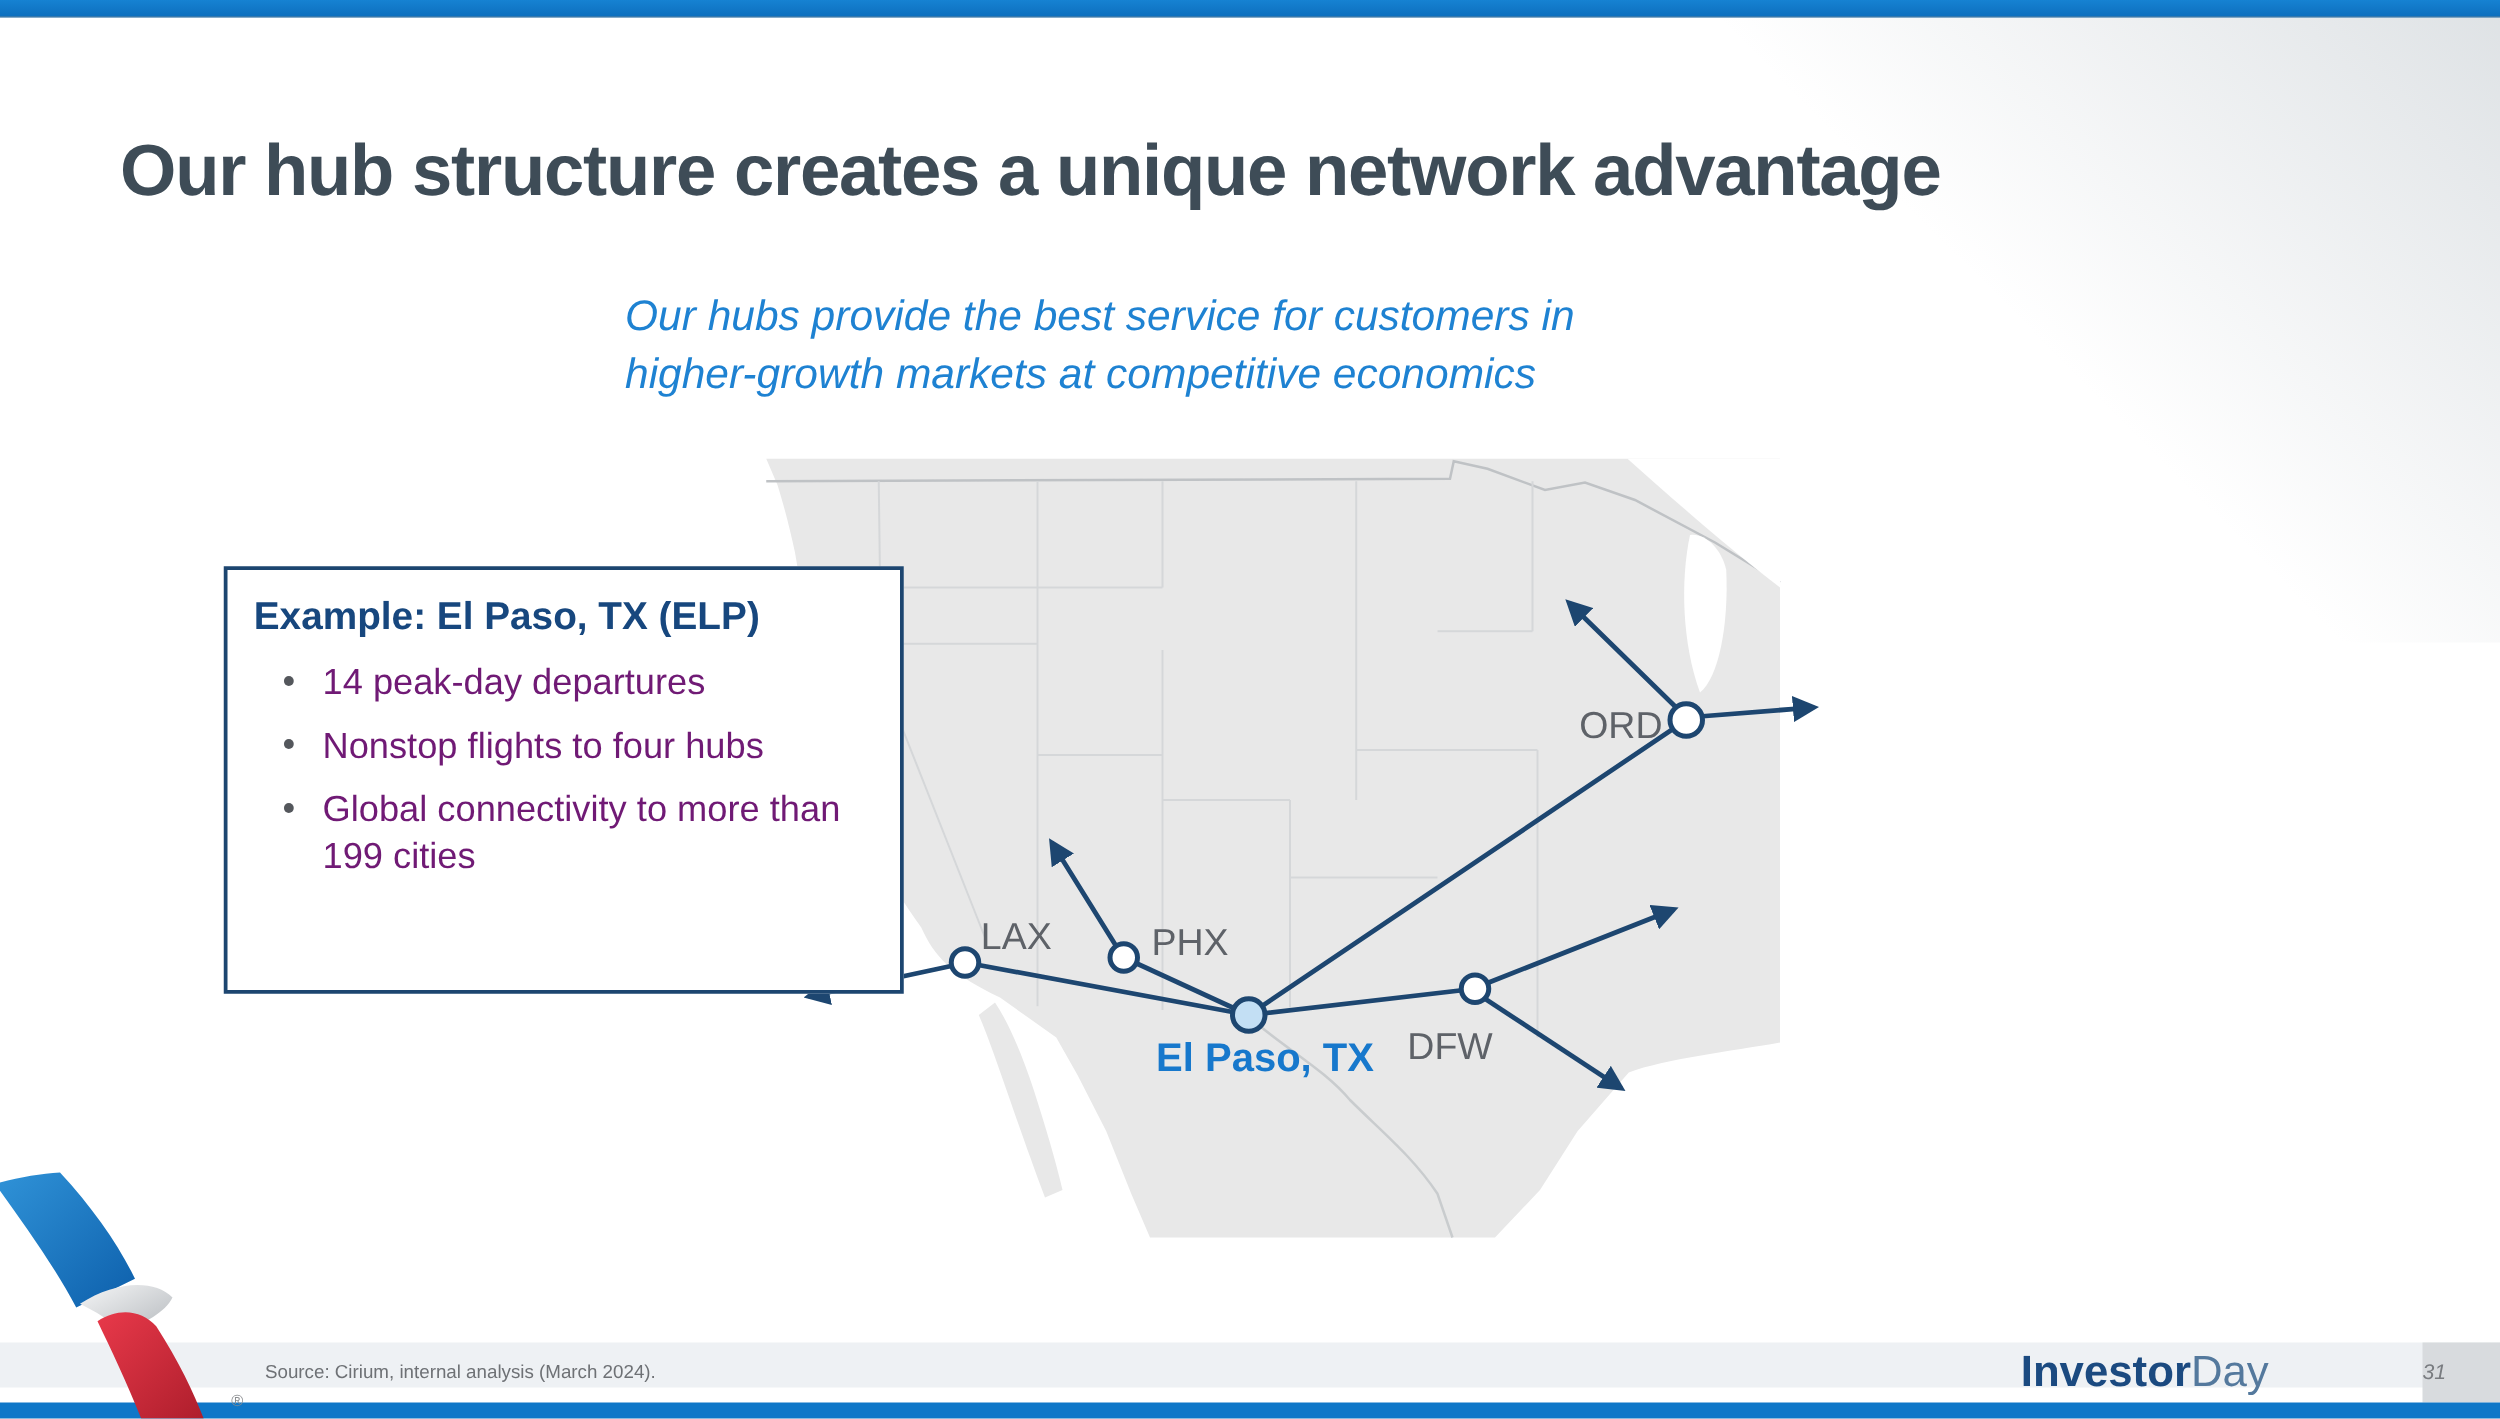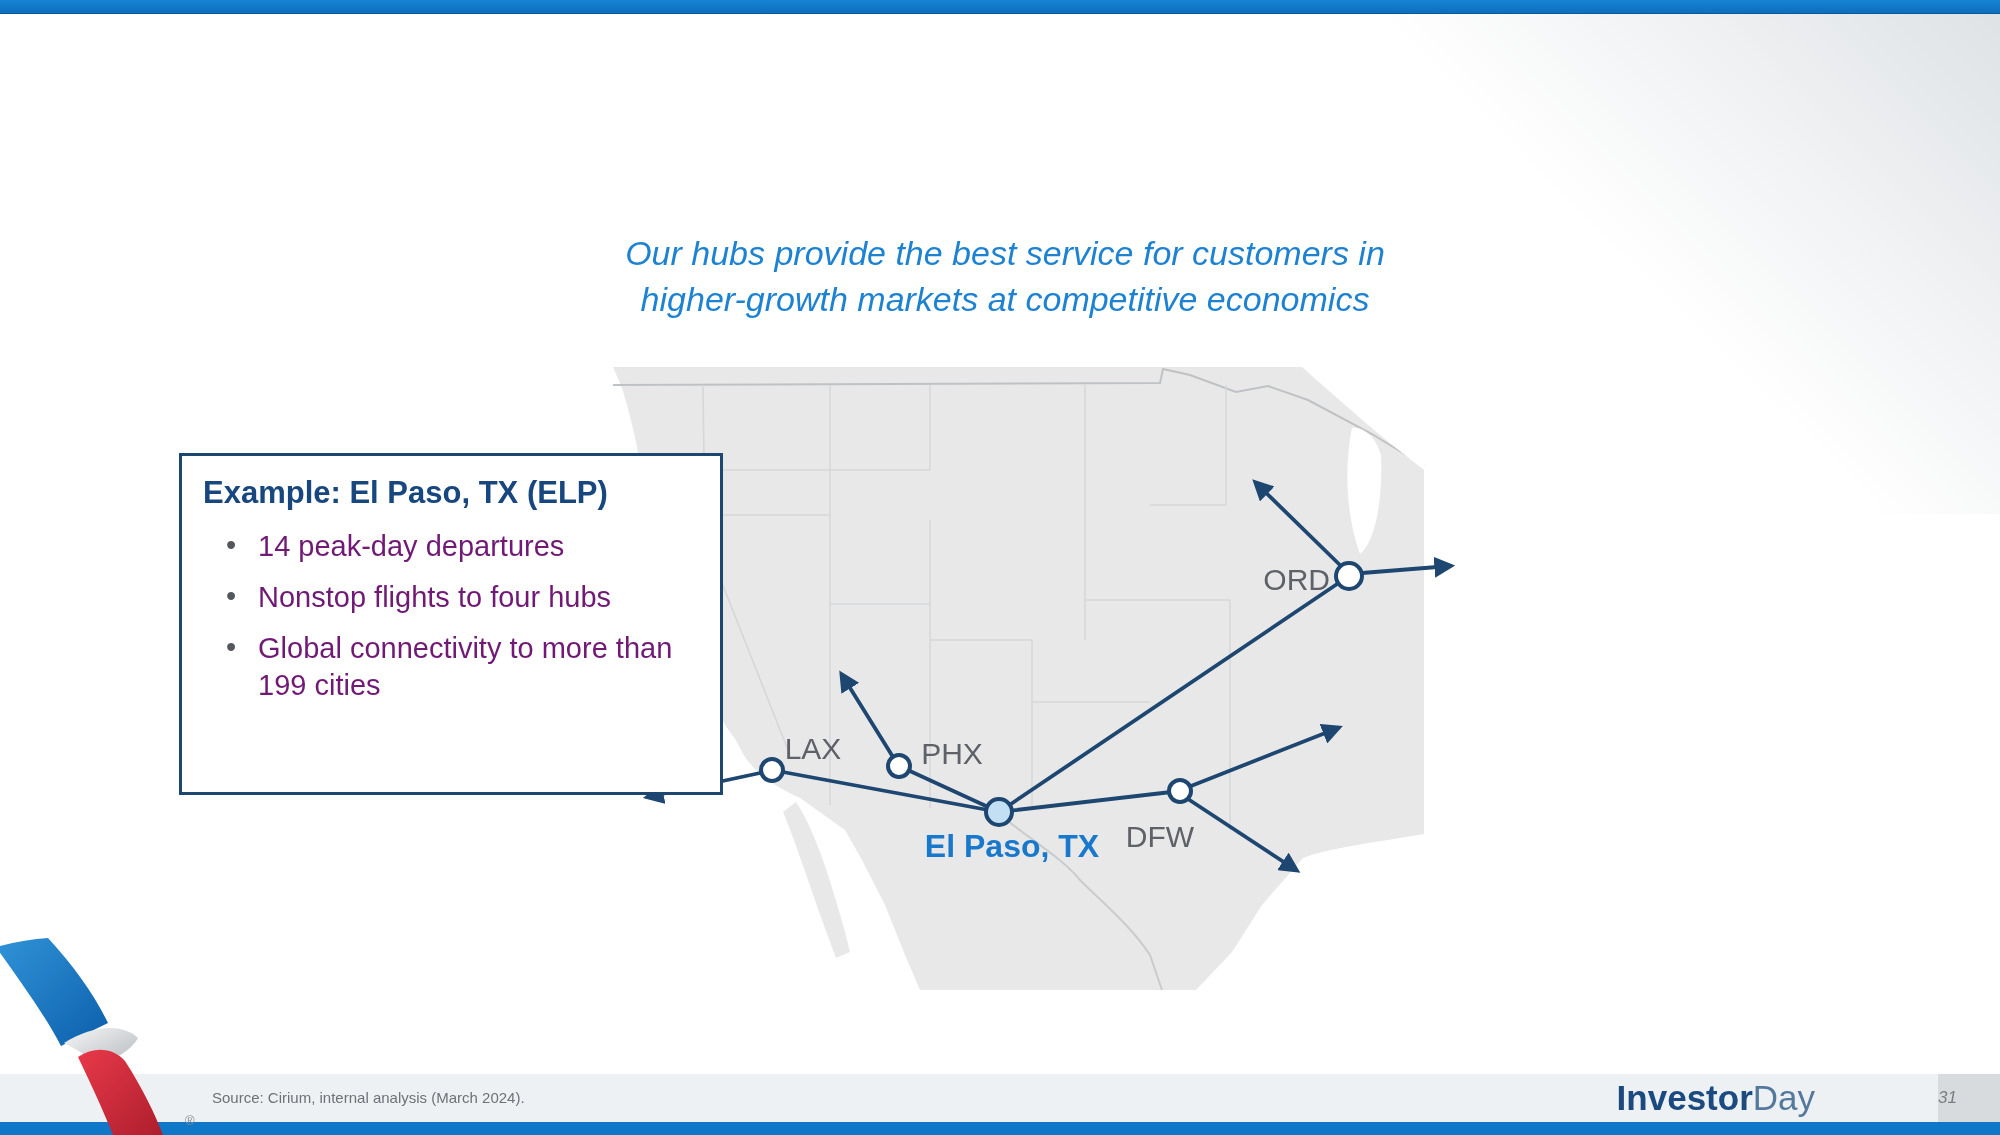--- a/index.html
+++ b/index.html
@@ -9,54 +9,55 @@
   }
   
   .topbar{position:absolute;left:0;top:0;width:2000px;height:13px;
     background:linear-gradient(180deg,#1682d2,#0d6fbe);border-bottom:1px solid #0a5896;z-index:5;}
   .bottombar{position:absolute;left:0;top:1122px;width:2000px;height:13px;background:#0f77c8;z-index:5;}
   .corner-shade{position:absolute;right:0;top:14px;width:640px;height:500px;z-index:0;
     background:linear-gradient(225deg, rgba(221,225,228,0.95) 0%, rgba(255,255,255,0) 55%);}
   
   .title{position:absolute;left:96px;top:64px;width:1820px;font-size:58px;font-weight:bold;
     color:#3e4c57;letter-spacing:-1px;z-index:4;}
-  .subtitle{position:absolute;left:500px;top:230px;width:1010px;text-align:center;
+  .subtitle{position:absolute;left:500px;top:230px;width:1010px;
     font-style:italic;font-size:34px;line-height:46px;color:#1e82d2;z-index:4;}
   
   .map-svg{position:absolute;left:0;top:0;z-index:2;}
   .hub-label{font-size:30px;fill:#5e6268;font-family:"Liberation Sans",sans-serif;}
   .focus-label{font-size:32px;font-weight:bold;fill:#1778cc;font-family:"Liberation Sans",sans-serif;}
   
   .example-box{position:absolute;left:179px;top:453px;width:544px;height:342px;background:#ffffff;
     border:3px solid #1d4670;box-sizing:border-box;z-index:3;}
   .example-title{margin:19px 0 0 21px;font-size:31px;font-weight:bold;color:#17477e;}
   .example-bullets{list-style:none;margin:17px 0 0 0;padding:0 20px 0 34px;}
   .example-bullets li{position:relative;padding-left:42px;margin-bottom:14px;font-size:29px;
     line-height:37px;color:#701a75;max-width:422px;}
   .example-bullets li::before{content:"\2022";position:absolute;left:10px;top:-1px;color:#54575c;}
   
   .aa-logo{position:absolute;left:-4px;top:933px;z-index:6;}
   .registered{position:absolute;left:185px;top:1113px;font-size:13px;color:#8a8d90;z-index:7;}
   
-  .footer{position:absolute;left:0;top:1074px;width:2000px;height:48px;background:#eef1f4;z-index:4;}
+  .footer{position:absolute;left:0;top:1074px;width:2000px;height:36px;background:#eef1f4;z-index:4;}
   .source{position:absolute;left:212px;top:0;line-height:48px;font-size:15px;color:#6e7175;}
   .brand{position:absolute;right:185px;top:0;line-height:48px;font-size:35px;margin-left:41px;}
   .brand-investor{font-weight:bold;color:#1b4a80;}
   .brand-day{color:#54799d;}
   .pagebox{position:absolute;right:0;top:0;width:62px;height:48px;background:#d8dbde;
     line-height:48px;font-size:17px;font-style:italic;color:#797c80;}
 </style>
 </head>
 <body>
 
 <div class="slide">
 
   <div class="topbar"></div>
   <div class="corner-shade"></div>
 
+  <h1 class="title">Our hub structure creates a unique network advantage</h1>
 
   <div class="subtitle">
     <div>Our hubs provide the best service for customers in</div>
     <div>higher-growth markets at competitive economics</div>
   </div>
 
   <svg class="map-svg" width="2000" height="1135" viewBox="0 0 2000 1135">
     <defs>
       <marker id="arrow" viewBox="0 0 10 10" refX="7.5" refY="5" markerWidth="5.5" markerHeight="5.5" orient="auto">
         <path d="M0,0 L10,5 L0,10 Z" fill="#1d4670"></path>

